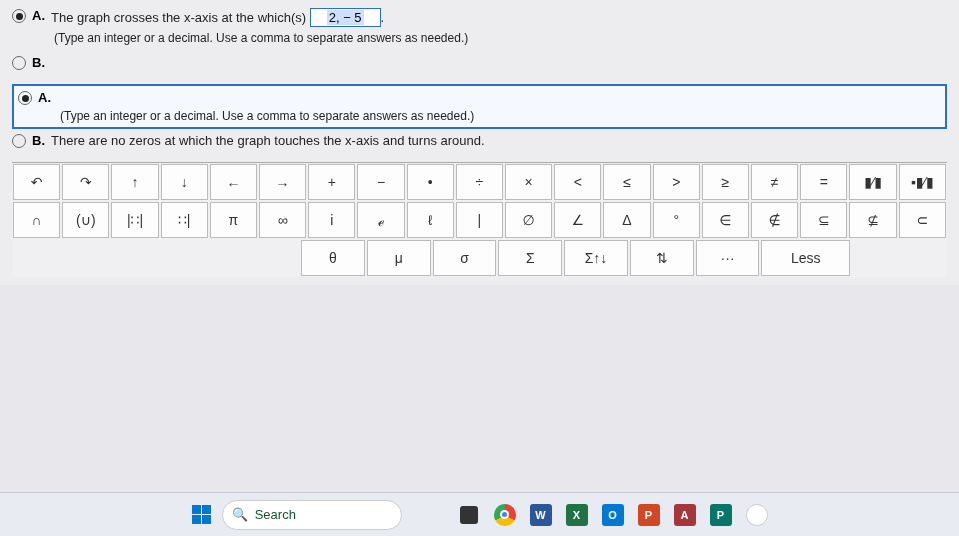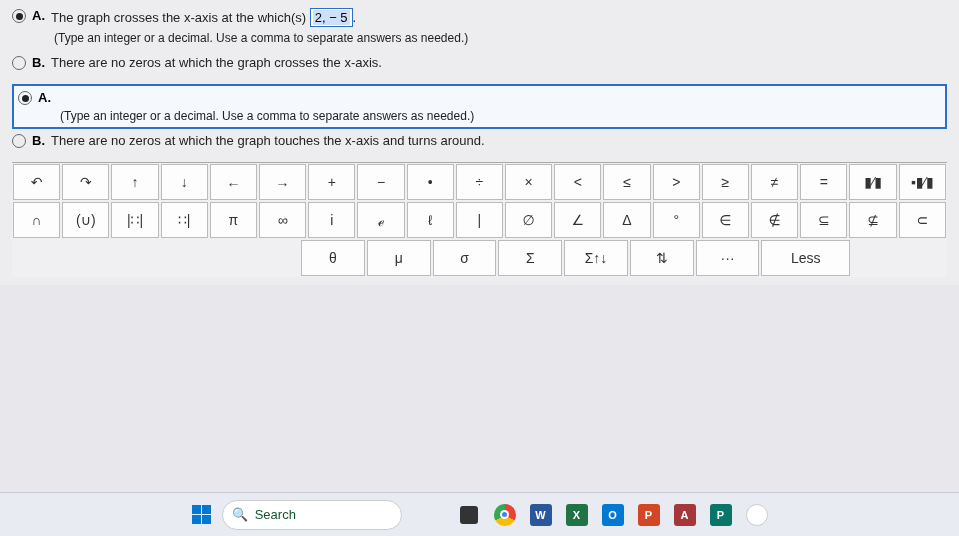--- a/index.html
+++ b/index.html
@@ -6,21 +6,21 @@
 body { font-family: Arial, sans-serif; font-size: 13px; background: #e8e8ec; width: 959px; height: 536px; overflow: hidden; position: relative; }
 .content { padding: 8px 12px; background: #ededf0; }
 .question-text { color: #333; margin-bottom: 12px; font-size: 13px; }
 .choice-block { margin-bottom: 14px; }
 .choice-row { display: flex; align-items: flex-start; margin-bottom: 4px; }
 .radio { width: 14px; height: 14px; border: 1px solid #666; border-radius: 50%; margin-right: 6px; margin-top: 1px; display: inline-flex; align-items: center; justify-content: center; flex-shrink: 0; }
 .radio.selected::after { content: ''; width: 7px; height: 7px; background: #222; border-radius: 50%; }
 .choice-label { font-weight: bold; margin-right: 6px; }
 .choice-text { color: #222; }
 .hint-text { color: #222; margin-left: 42px; font-size: 12px; }
-.answer-box { display: inline-block; border: 1px solid #2a6fc9; background: #fff; color: #000; padding: 1px 2px; min-width: 24px; }
+.answer-box { display: inline-block; border: 1px solid #2a6fc9; background: #fff; color: #000; padding: 1px 16px; min-width: 24px; }
 .answer-highlight { background: #cde0f7; padding: 0 2px; }
 .active-choice { border: 2px solid #2a6fc9; padding: 4px; background: #f5f8fc; }
 .keyboard { border-top: 1px solid #aaa; background: #f0f0f2; margin-top: 6px; }
 .key-row { display: flex; }
 .key { border: 1px solid #bbb; background: #fdfdfd; height: 36px; display: flex; align-items: center; justify-content: center; font-size: 14px; color: #333; cursor: pointer; flex: 1; margin: 1px; }
 .key.wide { flex: 1.4; }
 .key-row.offset { padding-left: 288px; padding-right: 96px; }
 .taskbar { position: absolute; bottom: 0; left: 0; right: 0; height: 44px; background: #e8ecf2; border-top: 1px solid #c8c8d0; display: flex; align-items: center; padding: 0 12px; gap: 6px; justify-content: center; }
 .start-btn { width: 28px; height: 28px; display: flex; flex-wrap: wrap; gap: 1px; padding: 4px; }
 .start-btn span { width: 9px; height: 9px; background: #0078d4; }
@@ -40,21 +40,20 @@
       <span class="radio selected"></span>
       <span class="choice-label">A.</span>
       <span class="choice-text">
         <span>The graph crosses the x-axis at the which(s) </span><span class="answer-box"><span class="answer-highlight">2, − 5</span></span><span>.</span>
       </span>
     </div>
     <div class="hint-text">(Type an integer or a decimal. Use a comma to separate answers as needed.)</div>
     <div class="choice-row" style="margin-top:10px;">
       <span class="radio"></span>
       <span class="choice-label">B.</span>
-      <span class="choice-text">There are no zeros at which the graph crosses the x-axis.</span>
     </div>
   </div>
 
 
   <div class="choice-block">
     <div class="active-choice">
       <div class="choice-row">
         <span class="radio selected"></span>
         <span class="choice-label">A.</span>
       </div>

